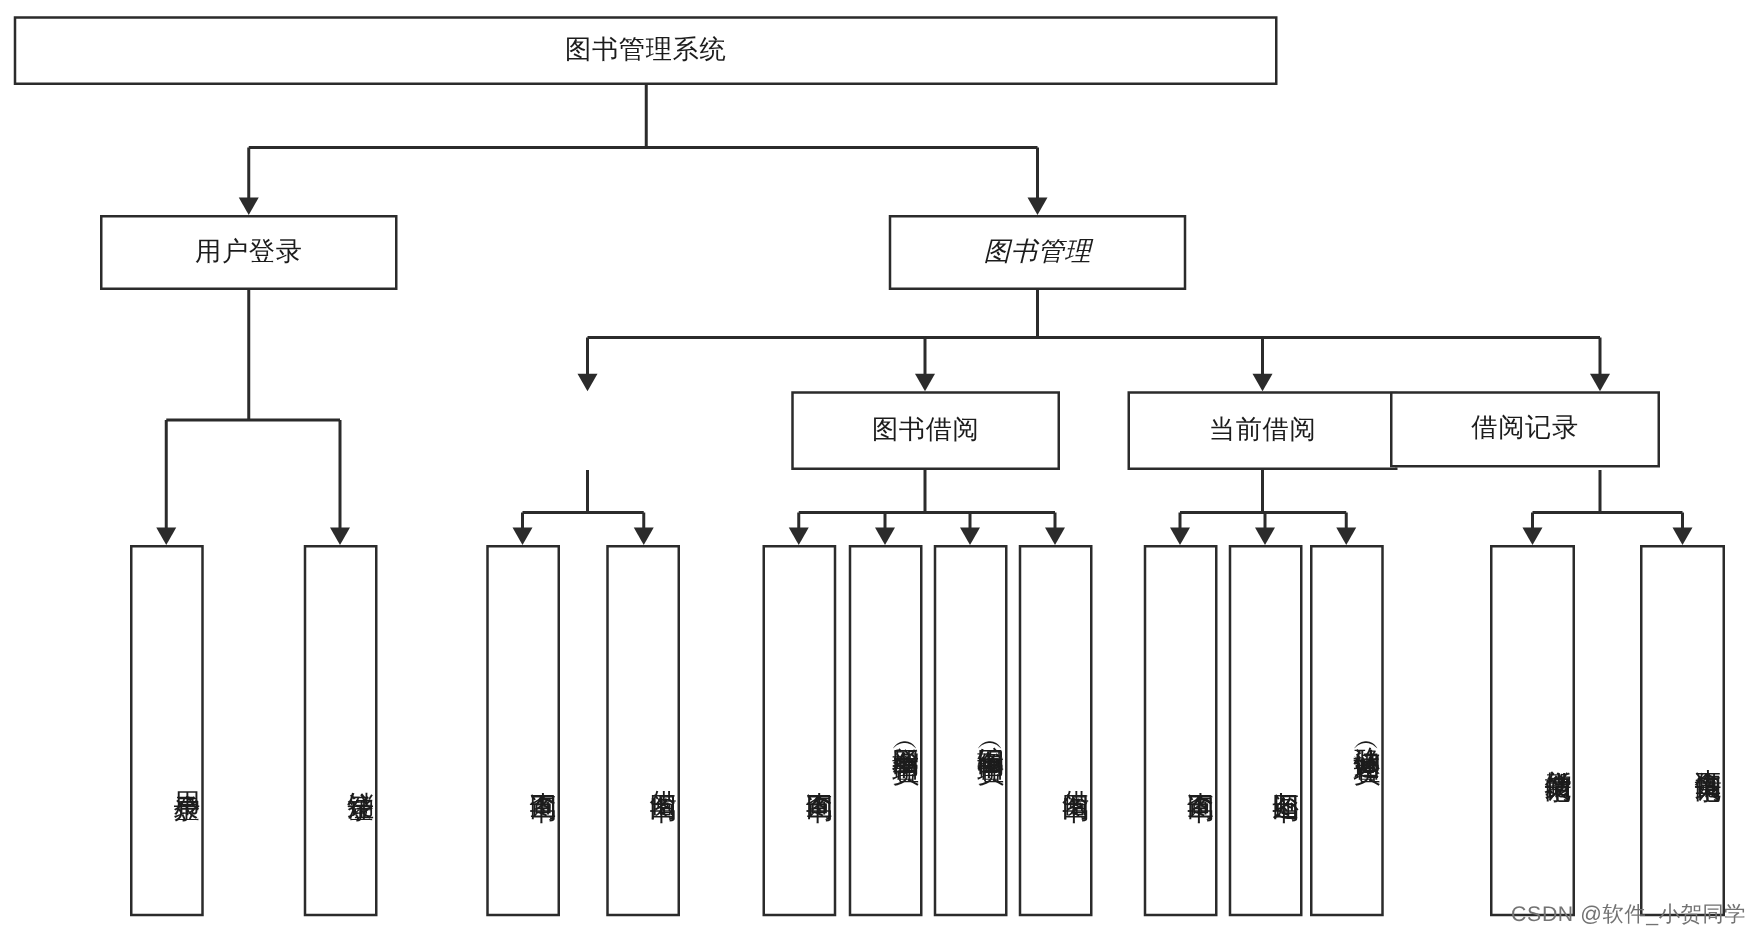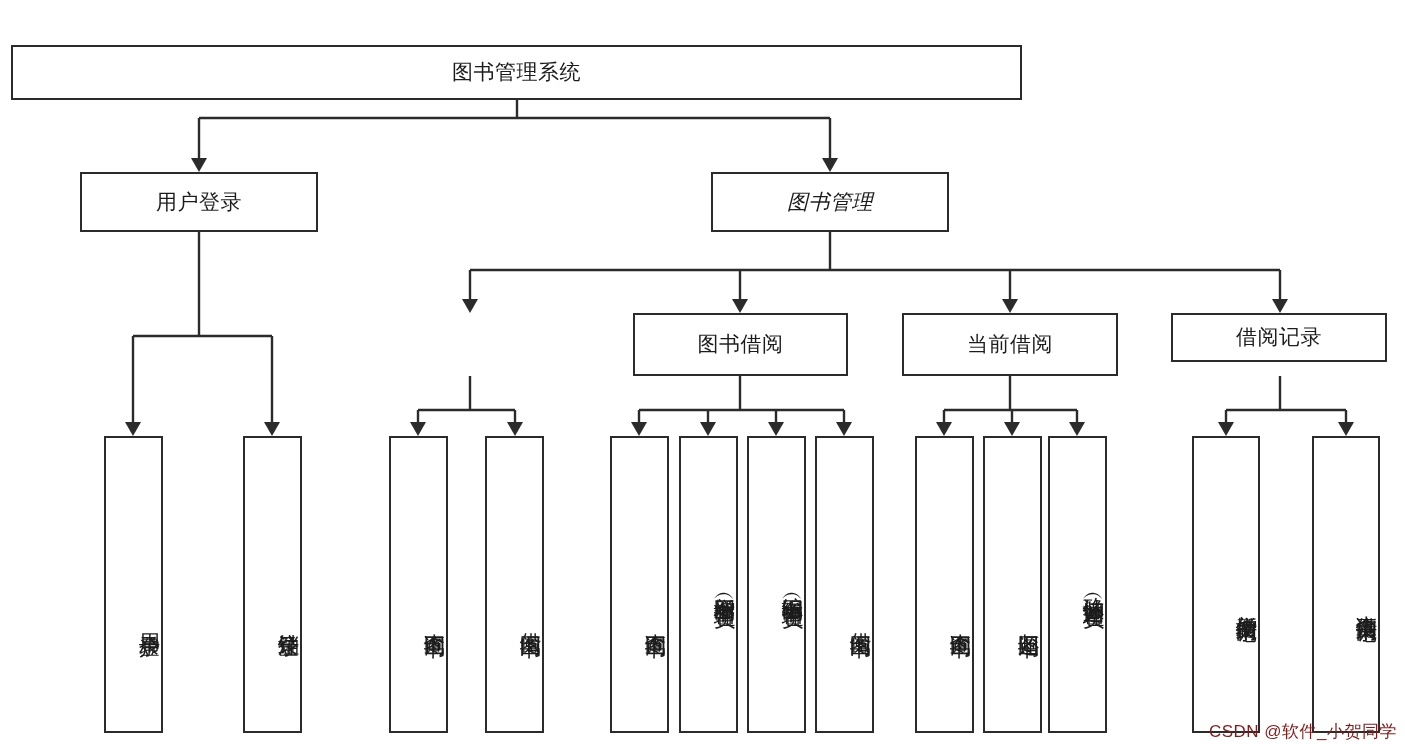--- a/index.html
+++ b/index.html
@@ -51,21 +51,21 @@
   }
   .node-label {
     display: block;
     white-space: nowrap;
   }
   #watermark {
     position: absolute;
     right: 8px;
     bottom: 4px;
     font-size: 17px;
-    color: #7f1d1d;
+    color: #737373;
     letter-spacing: 0.5px;
     white-space: nowrap;
     font-family: "Liberation Sans", "DejaVu Sans", sans-serif;
   }
   svg#connectors {
     position: absolute;
     left: 0;
     top: 0;
     width: 1405px;
     height: 747px;
@@ -140,42 +140,42 @@
     <polygon points="1069,422 1085,422 1077,436"></polygon>
 
     <line x1="1280" y1="376" x2="1280" y2="410"></line>
     <line x1="1226" y1="410" x2="1346" y2="410"></line>
     <line x1="1226" y1="410" x2="1226" y2="424"></line>
     <polygon points="1218,422 1234,422 1226,436"></polygon>
     <line x1="1346" y1="410" x2="1346" y2="424"></line>
     <polygon points="1338,422 1354,422 1346,436"></polygon>
   </svg>
 
-  <div class="node horizontal" style="left:11px; top:13px; width:1011px; height:55px;margin-top:32px;">
+  <div class="node horizontal" style="left:11px; top:13px; width:1011px; height:55px;">
     <span class="node-label">图书管理系统</span>
   </div>
 
   <div class="node horizontal" style="left:80px; top:172px; width:238px; height:60px;">
     <span class="node-label">用户登录</span>
   </div>
 
   <div class="node horizontal" style="left:711px; top:172px; width:238px; height:60px;font-style:italic;">
     <span class="node-label">图书管理</span>
   </div>
 
 
   <div class="node horizontal" style="left:633px; top:313px; width:215px; height:63px;">
     <span class="node-label">图书借阅</span>
   </div>
 
   <div class="node horizontal" style="left:902px; top:313px; width:216px; height:63px;">
     <span class="node-label">当前借阅</span>
   </div>
 
-  <div class="node horizontal" style="left:1171px; top:313px; width:216px; height:49px;">
+  <div class="node horizontal" style="left:1112px; top:313px; width:216px; height:61px;">
     <span class="node-label">借阅记录</span>
   </div>
 
   <div class="node vertical" style="left:104px; top:436px; width:59px; height:297px; padding-top:68px;">
     <span class="node-label">用户登录</span>
   </div>
 
   <div class="node vertical" style="left:243px; top:436px; width:59px; height:297px; padding-top:68px;">
     <span class="node-label">注销登录</span>
   </div>

